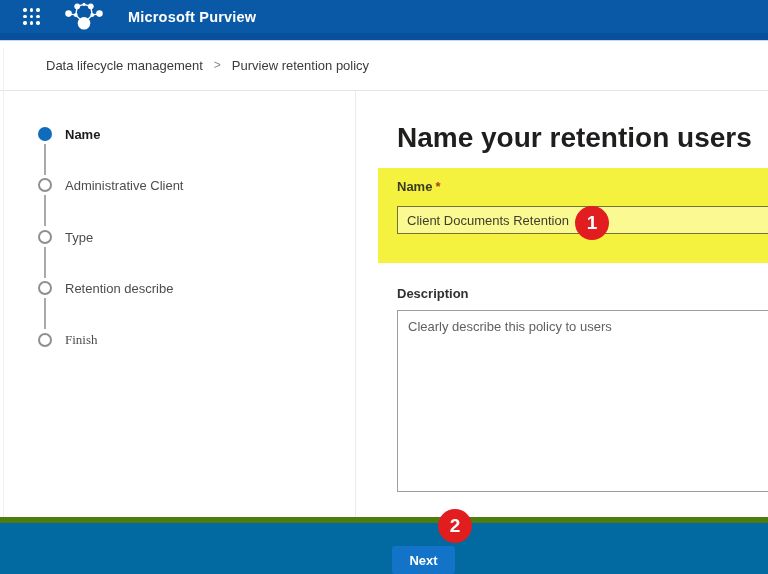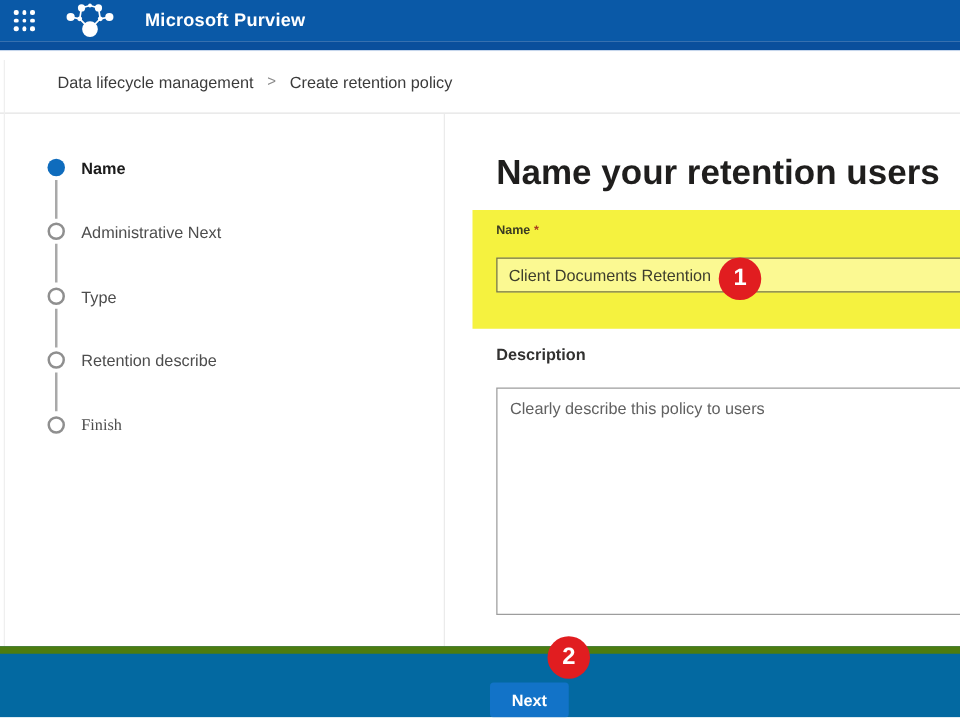--- a/index.html
+++ b/index.html
@@ -6,21 +6,21 @@
     --header:#0a59a7; --headerStrip:#0a4f9c; --accent:#0f6cbd;
     --button:#1273c8; --highlight:#f5f23f; --annotation:#e11d20;
   }
   *{margin:0;padding:0;box-sizing:border-box;}
   html,body{background:#fff;}
   body{font-family:"Liberation Sans",sans-serif;}
   .page{position:relative;width:768px;height:574px;background:#fff;overflow:hidden;}
 
   
   .topbar{position:absolute;left:0;top:0;width:768px;height:33px;background:var(--header);
-          display:flex;align-items:center;}
+          display:flex;align-items:center;padding-left:12px;}
   .topbar-strip{position:absolute;left:0;top:33px;width:768px;height:7px;background:var(--headerStrip);}
   .topbar-underline{position:absolute;left:0;top:40px;width:768px;height:1px;background:#c6d6ec;}
   .waffle{margin-left:10px;width:19px;height:19px;display:grid;
           grid-template-columns:repeat(3,1fr);grid-template-rows:repeat(3,1fr);
           justify-items:center;align-items:center;cursor:pointer;}
   .waffle i{width:3.4px;height:3.4px;border-radius:50%;background:#fff;display:block;}
   .logo{margin-left:23px;display:block;}
   .app-title{margin-left:24px;color:#fff;font-size:14.5px;font-weight:bold;letter-spacing:.2px;}
 
   
@@ -45,26 +45,26 @@
   .step-label{margin-left:13px;font-size:13px;color:#4d4d4d;white-space:nowrap;}
   .step.active .step-label{font-weight:bold;color:#1b1b1b;}
   .connector{position:absolute;left:6px;top:17px;width:2px;height:31px;background:#a9a9a9;}
   .step:nth-of-type(5) .connector{display:none;}
 
   .main{position:absolute;left:356px;top:0;width:412px;height:426px;}
   .page-title{position:absolute;left:41px;top:30px;font-size:28px;font-weight:bold;color:#1f1e1d;
               line-height:34px;white-space:nowrap;}
   .highlight{position:absolute;left:22px;top:77px;height:95px;width:calc(100% - 14px);
              background:var(--highlight);}
-  .name-label{position:absolute;left:19px;top:11px;font-size:10px;font-weight:bold;color:#3a3a22;}
+  .name-label{position:absolute;left:19px;top:11px;font-size:13px;font-weight:bold;color:#3a3a22;}
   .required{color:#a83c1e;margin-left:3px;}
   .name-input{position:absolute;left:19px;top:38px;height:28px;width:calc(100% - 19px);
               border:1px solid #73733c;background:#fbf992;color:#3e3e2e;font-size:13px;
               padding:0 9px;font-family:"Liberation Sans",sans-serif;outline:none;}
-  .desc-label{position:absolute;left:41px;top:185px;font-size:13px;font-weight:bold;color:#323130;}
+  .desc-label{position:absolute;left:41px;top:195px;font-size:13px;font-weight:bold;color:#323130;}
   .desc-textarea{position:absolute;left:41px;top:219px;height:182px;width:calc(100% - 33px);
                  border:1px solid #9d9d9d;background:#fff;resize:none;padding:8px 10px;
                  font-size:13px;color:#3e3e3e;font-family:"Liberation Sans",sans-serif;outline:none;}
   .desc-textarea::placeholder{color:#616161;opacity:1;}
 
   
   .footer{position:absolute;left:0;top:517px;width:768px;height:57px;background:#0369a1;
           border-top:6px solid #4d7c0f;}
   .next-button{position:absolute;left:392px;top:23px;width:63px;height:28px;background:var(--button);
                color:#fff;font-size:13px;font-weight:bold;border:none;border-radius:3px;cursor:pointer;
@@ -112,36 +112,36 @@
       </g>
     </svg>
     <span class="app-title">Microsoft Purview</span>
   </div>
   <div class="topbar-strip"></div>
   <div class="topbar-underline"></div>
 
   <div class="breadcrumb-bar">
     <span class="crumb">Data lifecycle management</span>
     <span class="crumb-sep">&gt;</span>
-    <span class="crumb current">Create retention policy</span>
+    <span class="crumb current">Purview retention policy</span>
   </div>
   <div class="left-edge-line"></div>
 
   <div class="content">
 
     <div class="sidebar">
       <div class="step active">
         <span class="dot"></span>
         <span class="connector"></span>
         <span class="step-label">Name</span>
       </div>
       <div class="step pending">
         <span class="dot"></span>
         <span class="connector"></span>
-        <span class="step-label">Administrative Next</span>
+        <span class="step-label">Administrative Client</span>
       </div>
       <div class="step pending">
         <span class="dot"></span>
         <span class="connector"></span>
         <span class="step-label">Type</span>
       </div>
       <div class="step pending">
         <span class="dot"></span>
         <span class="connector"></span>
         <span class="step-label">Retention describe</span>

